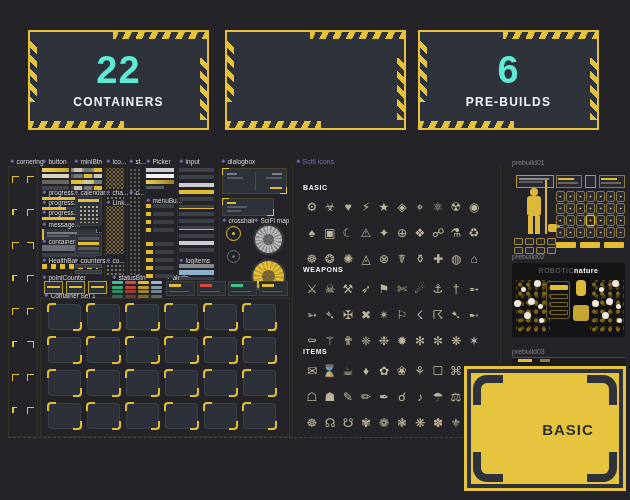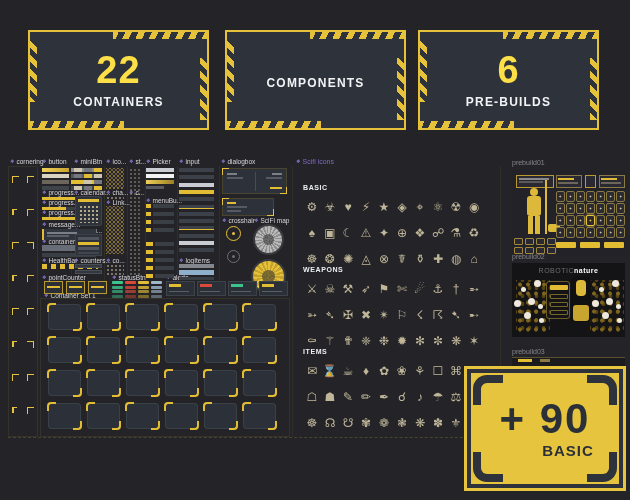--- a/index.html
+++ b/index.html
@@ -4,21 +4,21 @@
 <style>
   html,body{margin:0;padding:0;background:#242428;}
   *{box-sizing:border-box;font-family:"Liberation Sans","DejaVu Sans",sans-serif;}
   .page{position:relative;width:630px;height:500px;background:#242428;overflow:hidden;}
   .d{position:absolute;display:block;}
 
   
   .stat-card{position:absolute;top:30px;width:181px;height:100px;background:#2d323b;
     border:2px solid #e6c23b;display:flex;flex-direction:column;align-items:center;justify-content:center;}
   .sc1{left:28px}.sc2{left:225px}.sc3{left:418px}
-  .stat-num{font-size:38px;font-weight:800;color:#fde047;line-height:1;letter-spacing:1px;}
+  .stat-num{font-size:38px;font-weight:800;color:#5eead4;line-height:1;letter-spacing:1px;}
   .stat-lab{font-size:12px;font-weight:700;color:#f2f3f5;letter-spacing:1.2px;margin-top:6px;}
   .stripe{position:absolute;background:repeating-linear-gradient(115deg,#e6c23b 0 6px,rgba(0,0,0,0) 6px 12px);}
   .st-t{top:-2px;right:-2px;width:96px;height:9px;}
   .st-b{bottom:-2px;left:-2px;width:96px;height:9px;}
   .st-l{left:-2px;top:8px;width:9px;height:62px;background:repeating-linear-gradient(45deg,#e6c23b 0 5px,rgba(0,0,0,0) 5px 10px);}
   .st-r{right:-2px;bottom:8px;width:9px;height:62px;background:repeating-linear-gradient(45deg,#e6c23b 0 5px,rgba(0,0,0,0) 5px 10px);}
 
   
   .frame{position:absolute;border:1px solid #35322a;}
   .vline{position:absolute;width:0;border-left:1px solid #302e27;}
@@ -141,21 +141,20 @@
       <span class="stripe st-l"></span>
       <span class="stripe st-r"></span>
       <div class="stat-num">22</div>
       <div class="stat-lab">CONTAINERS</div>
     </div>
     <div class="stat-card sc2">
       <span class="stripe st-t"></span>
       <span class="stripe st-b"></span>
       <span class="stripe st-l"></span>
       <span class="stripe st-r"></span>
-      <div class="stat-lab">COMPONENTS</div>
     </div>
     <div class="stat-card sc3">
       <span class="stripe st-t"></span>
       <span class="stripe st-b"></span>
       <span class="stripe st-l"></span>
       <span class="stripe st-r"></span>
       <div class="stat-num">6</div>
       <div class="stat-lab">PRE-BUILDS</div>
     </div>
   </section>
@@ -714,16 +713,15 @@
   <div class="thumb pb3"></div>
   <i class="d" style="left:518px;top:359px;width:14px;height:3px;background:#e2bc33"></i>
   <i class="d" style="left:540px;top:359px;width:10px;height:3px;background:#8a7a46"></i>
   <i class="d" style="left:621px;top:378px;width:4px;height:92px;background:#cfcfcf"></i>
 
   <div class="plus-card">
     <span class="pc-corner pc-tl"></span>
     <span class="pc-corner pc-tr"></span>
     <span class="pc-corner pc-bl"></span>
     <span class="pc-corner pc-br"></span>
-    <div class="pc-num">+ 90</div>
     <div class="pc-lab">BASIC</div>
   </div>
 </div>
 
 </body></html>

